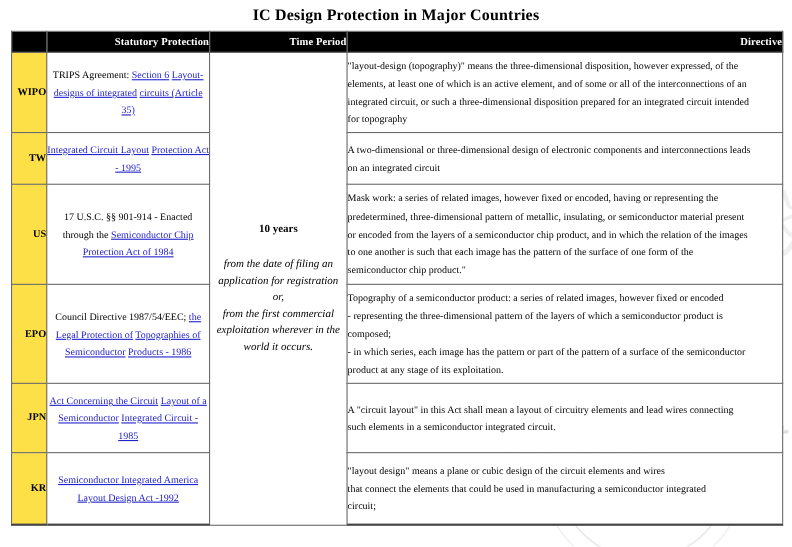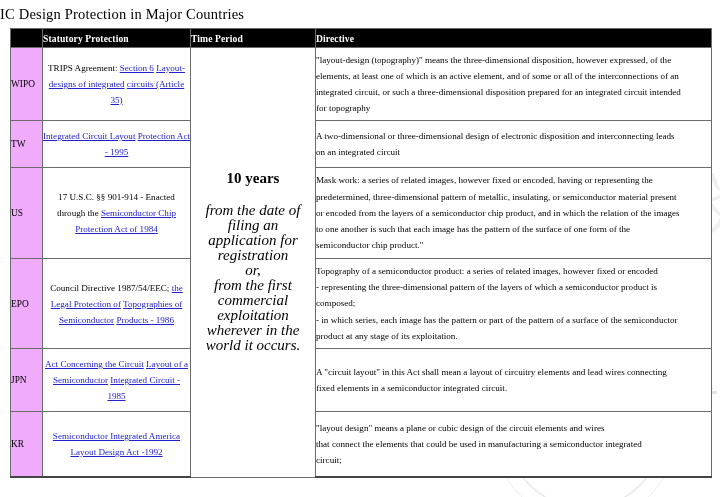--- a/index.html
+++ b/index.html
@@ -21,22 +21,23 @@
   #watermark-layer {
     position: absolute;
     left: 0; top: 0;
     width: 720px; height: 497px;
     pointer-events: none;
     z-index: 5;
   }
 
   
   #doc-title {
+    text-align: center;
     font-size: 14.5px;
-    font-weight: normal;
+    font-weight: bold;
     letter-spacing: 0.2px;
     padding-top: 6px;
     padding-bottom: 5px;
     font-family: "Liberation Serif", "DejaVu Serif", serif;
   }
 
   
   #protection-table-wrap {
     position: relative;
     z-index: 10;
@@ -54,34 +55,34 @@
     padding: 0;
   }
 
   
   thead th {
     background: #000000;
     color: #ffffff;
     font-weight: bold;
     font-size: 9.6px;
     height: 18px;
-    text-align: left;
+    text-align: right;
     border: 1px solid #000000;
     letter-spacing: 0.1px;
   }
   th.col-country { width: 32px; }
   th.col-statutory { width: 148px; }
   th.col-time { width: 125px; }
   th.col-definition { width: 396px; }
 
   
   td.country {
-    background: #f0abfc;
-    text-align: left;
-    font-weight: normal;
+    background: #fde047;
+    text-align: right;
+    font-weight: bold;
     font-size: 9.4px;
     width: 32px;
   }
 
   
   td.statutory {
     background: #ffffff;
     text-align: center;
     font-size: 9.1px;
     line-height: 16px;
@@ -93,21 +94,21 @@
     text-decoration: underline;
   }
   td.statutory .plain {
     color: #000000;
   }
 
   
   td.timeperiod {
     background: #ffffff;
     text-align: center;
-    font-size: 15px;
+    font-size: 10px;
     line-height: 15px;
     width: 125px;
     padding: 4px 6px;
   }
   td.timeperiod .tp-head {
     font-weight: bold;
     display: block;
     margin-bottom: 17px;
   }
   td.timeperiod .tp-line { display: block; font-style: italic; }
@@ -200,21 +201,21 @@
             <span class="d-line">"layout-design (topography)" means the three-dimensional disposition, however expressed, of the</span>
             <span class="d-line">elements, at least one of which is an active element, and of some or all of the interconnections of an</span>
             <span class="d-line">integrated circuit, or such a three-dimensional disposition prepared for an integrated circuit intended</span>
             <span class="d-line">for topography</span>
           </td>
         </tr>
         <tr class="r-tw">
           <td class="country">TW</td>
           <td class="statutory"><span class="lnk">Integrated Circuit Layout</span> <span class="lnk">Protection Act - 1995</span></td>
           <td class="definition">
-            <span class="d-line">A two-dimensional or three-dimensional design of electronic disposition and interconnecting leads</span>
+            <span class="d-line">A two-dimensional or three-dimensional design of electronic components and interconnections leads</span>
             <span class="d-line">on an integrated circuit</span>
           </td>
         </tr>
         <tr class="r-us">
           <td class="country">US</td>
           <td class="statutory"><span class="plain">17 U.S.C. §§ 901-914 - Enacted</span> <span class="plain">through the </span> <span class="lnk">Semiconductor Chip</span> <span class="lnk">Protection Act of 1984</span></td>
           <td class="definition">
             <span class="d-line">Mask work: a series of related images, however fixed or encoded, having or representing the</span>
             <span class="d-line">predetermined, three-dimensional pattern of metallic, insulating, or semiconductor material present</span>
             <span class="d-line">or encoded from the layers of a semiconductor chip product, and in which the relation of the images</span>
@@ -231,21 +232,21 @@
             <span class="d-line">composed;</span>
             <span class="d-line">- in which series, each image has the pattern or part of the pattern of a surface of the semiconductor</span>
             <span class="d-line">product at any stage of its exploitation.</span>
           </td>
         </tr>
         <tr class="r-jpn">
           <td class="country">JPN</td>
           <td class="statutory"><span class="lnk">Act Concerning the Circuit</span> <span class="lnk">Layout of a Semiconductor</span> <span class="lnk">Integrated Circuit - 1985</span></td>
           <td class="definition">
             <span class="d-line">A "circuit layout" in this Act shall mean a layout of circuitry elements and lead wires connecting</span>
-            <span class="d-line">fixed elements in a semiconductor integrated circuit.</span>
+            <span class="d-line">such elements in a semiconductor integrated circuit.</span>
           </td>
         </tr>
         <tr class="r-kr">
           <td class="country">KR</td>
           <td class="statutory"><span class="lnk">Semiconductor Integrated America</span> <span class="lnk">Layout Design Act -1992</span></td>
           <td class="definition">
             <span class="d-line">"layout design" means a plane or cubic design of the circuit elements and wires</span>
             <span class="d-line">that connect the elements that could be used in manufacturing a semiconductor integrated</span>
             <span class="d-line">circuit;</span>
           </td>

